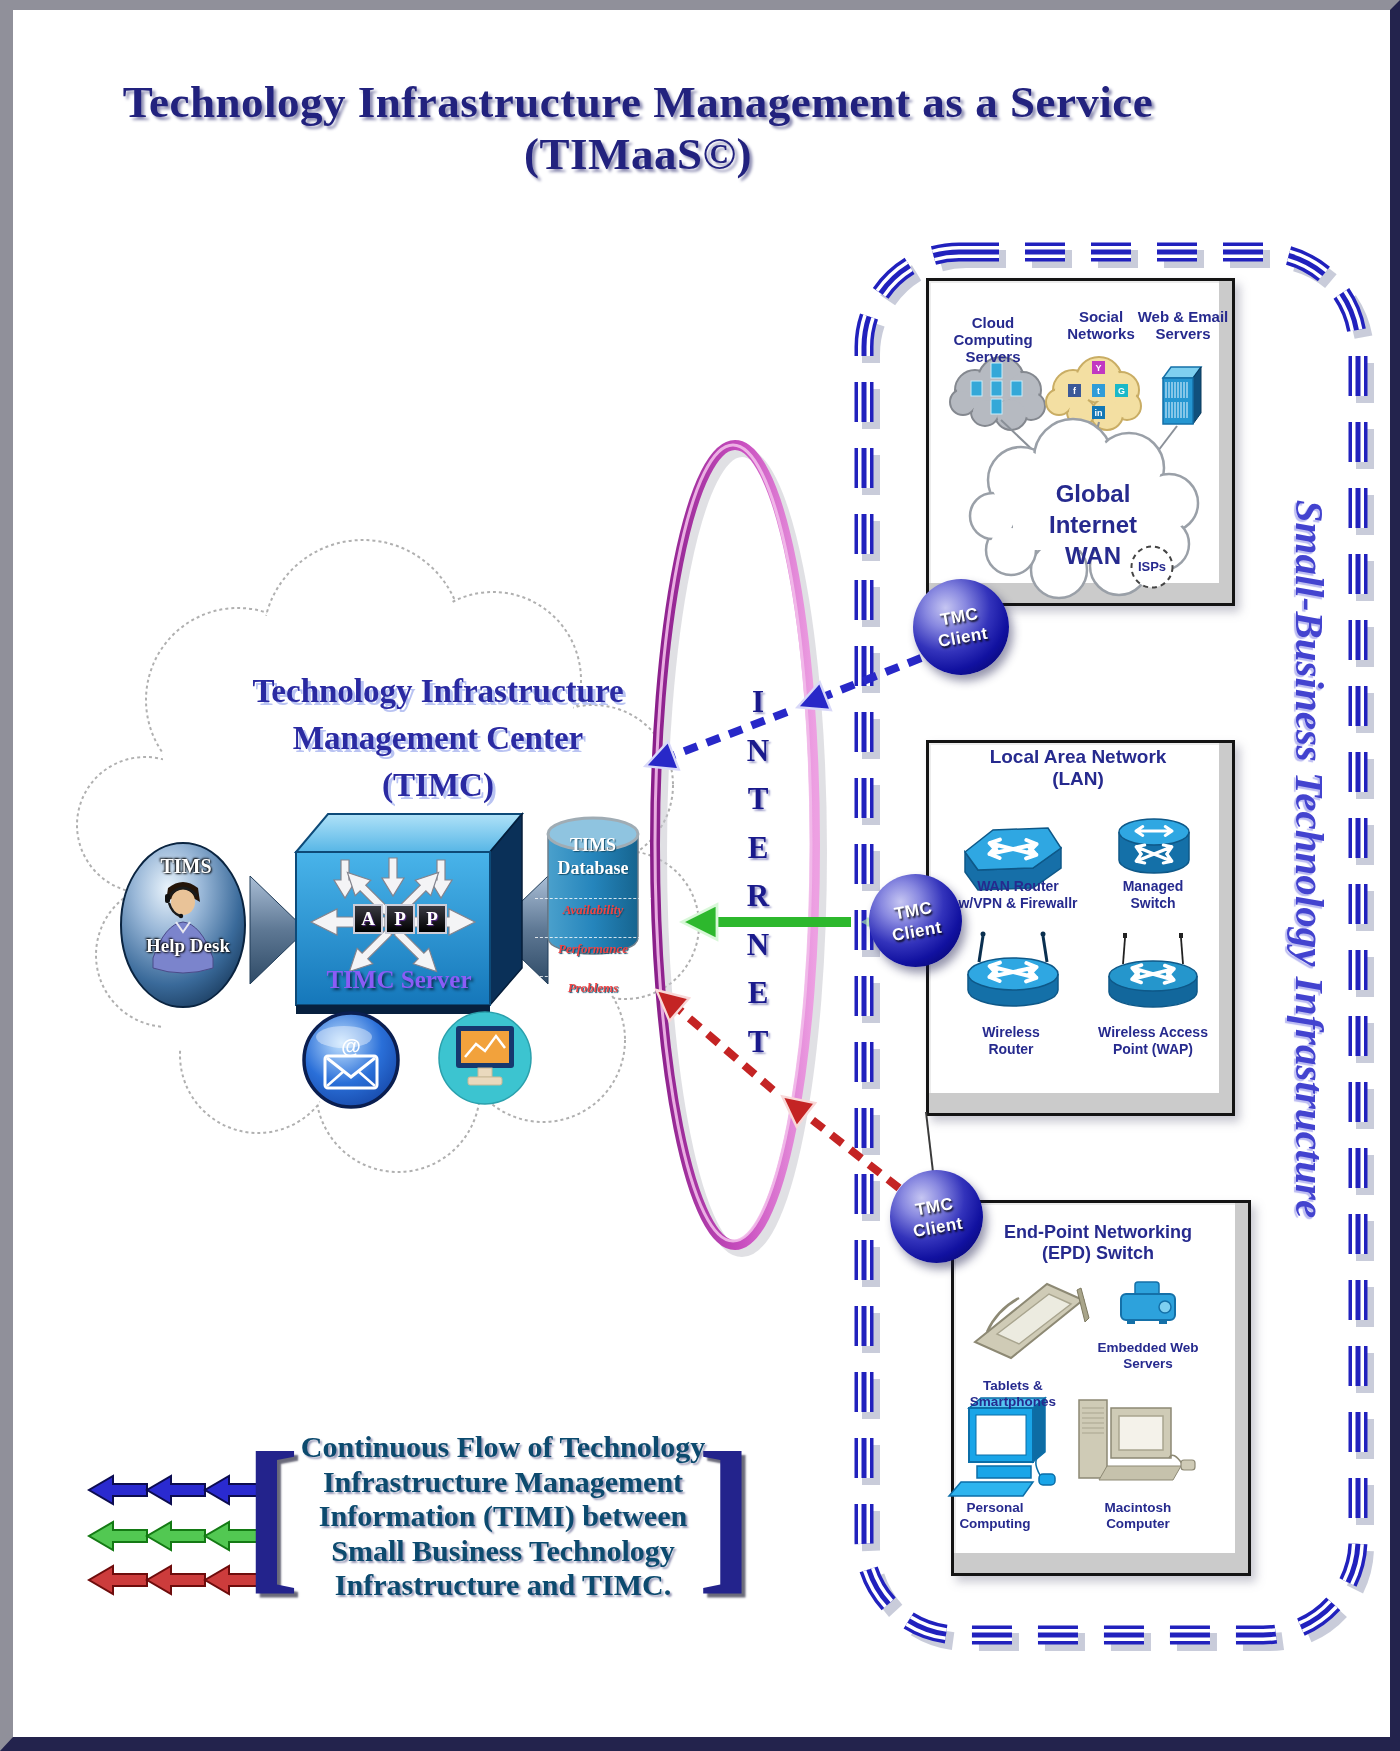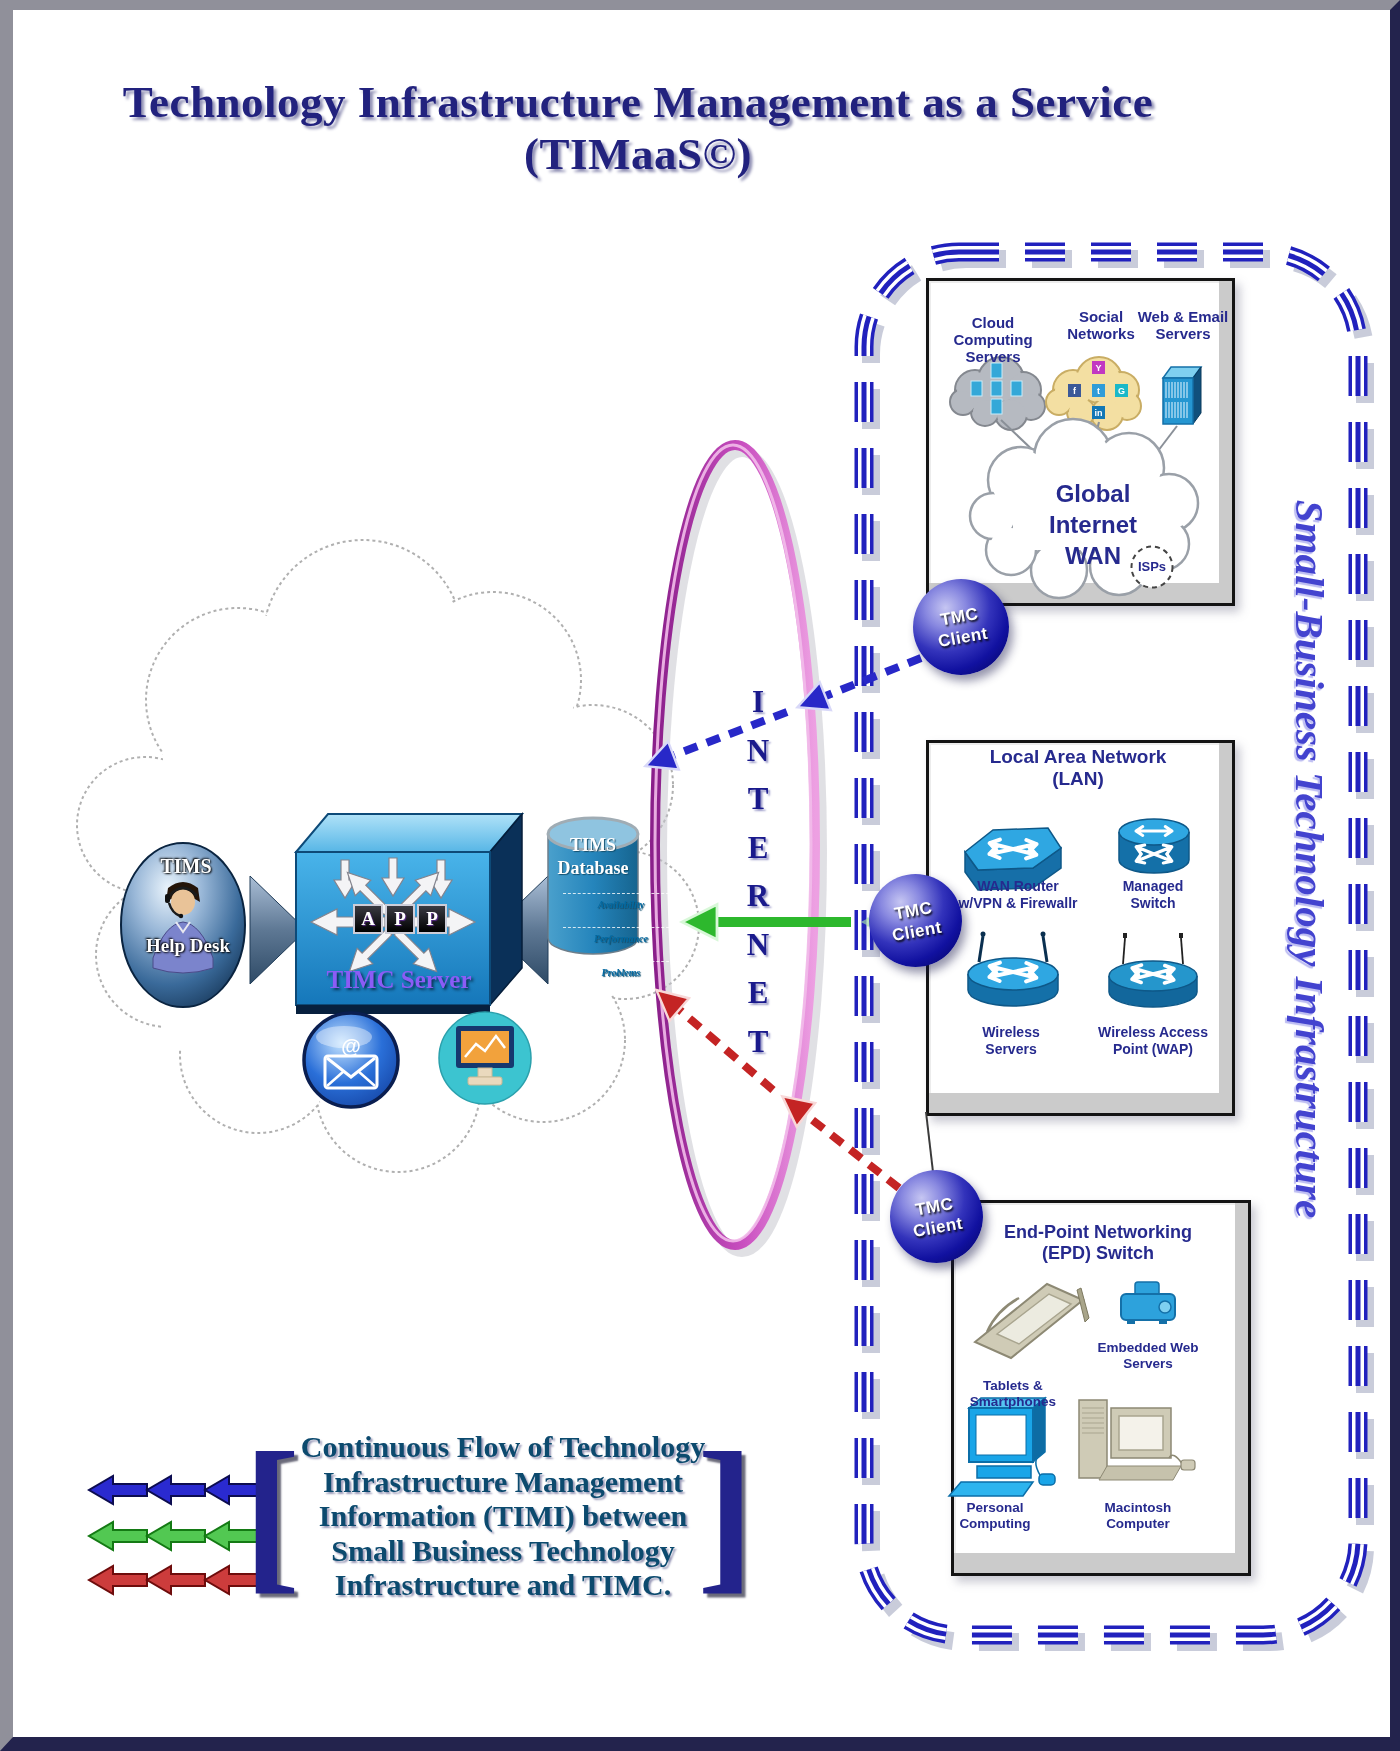--- a/index.html
+++ b/index.html
@@ -18,22 +18,22 @@
   .timc-title{left:170px;top:658px;width:510px;font-size:33px;line-height:47px;color:#2a2aa2;
               text-shadow:3px 3px 0 #b9c3f2;}
   .hd-top{left:128px;top:845px;width:90px;font-size:20px;color:#fff;text-shadow:1px 1px 2px #000,-1px -1px 2px #000;}
   .hd-bottom{left:112px;top:925px;width:126px;font-size:19px;color:#fff;text-shadow:1px 1px 2px #000,-1px -1px 2px #000;}
   .app-tile{position:absolute;width:30px;height:30px;background:linear-gradient(#3a3a42,#000);
             border:2px solid #cdcdd8;box-sizing:border-box;color:#fff;
             font-family:"Liberation Serif",serif;font-weight:bold;font-size:19px;
             display:flex;align-items:center;justify-content:center;text-shadow:1px 1px 1px #5a2a8a;}
   .server-label{left:298px;top:956px;width:176px;font-size:25px;color:#8b5cf6;text-shadow:2px 2px 3px #083050;}
   .db-name{left:526px;top:824px;width:108px;font-size:18px;line-height:23px;color:#fff;text-shadow:1px 1px 1px #14506e;}
-  .db-metrics{left:550px;top:872px;width:116px;color:#0369a1;font-family:"Liberation Serif",serif;
-              font-weight:bold;font-style:italic;font-size:10px;text-shadow:1px 1px 1px #14506e;}
+  .db-metrics{left:522px;top:872px;width:116px;color:#ef4444;font-family:"Liberation Serif",serif;
+              font-weight:bold;font-style:italic;font-size:13px;text-shadow:1px 1px 1px #14506e;}
   .db-metrics span{display:block;line-height:22px;border-top:1px dashed rgba(255,255,255,.8);}
   .internet-letters{left:715px;top:668px;width:60px;font-size:31px;line-height:48.5px;color:#1a1a8c;
                     text-shadow:2px 2px 2px #9a9ac8;}
   .side-label{left:888px;top:826px;width:820px;height:46px;font-size:41px;font-style:italic;
               color:#4343cf;text-shadow:2px 2px 1px #bcbcf2;transform:rotate(90deg);}
   .sphere{position:absolute;border-radius:50%;
           background:radial-gradient(circle at 34% 30%, #c6c6f2 0%, #8888e0 22%, #3333bb 48%, #1111a0 68%, #000055 100%);
           box-shadow:4px 6px 10px rgba(20,20,70,.45);display:flex;align-items:center;justify-content:center;}
   .sphere .lbl{color:#fff;font-weight:bold;font-size:17px;line-height:21px;white-space:pre-line;text-align:center;
                transform:rotate(-10deg);text-shadow:1px 2px 2px rgba(0,0,0,.85);letter-spacing:.5px;}
@@ -423,20 +423,23 @@
     <g fill="#cc3c3c" stroke="#6e0c0c" stroke-width="2">
       <use href="#legarrow" transform="translate(76,1554)"></use>
           <use href="#legarrow" transform="translate(134,1554)"></use>
           <use href="#legarrow" transform="translate(192,1554)"></use>
     </g>
   </g>
 </svg>
 
 <div class="t serif page-title">Technology Infrastructure Management as a Service (TIMaaS©)</div>
 
+<div class="t serif timc-title">Technology Infrastructure
+Management Center
+(TIMC)</div>
 <div class="t serif hd-top">TIMS</div>
 <div class="t serif hd-bottom">Help Desk</div>
 
 <div class="app-tile" style="left:340px;top:894px;">A</div>
 <div class="app-tile" style="left:372px;top:894px;">P</div>
 <div class="app-tile" style="left:404px;top:894px;">P</div>
 <div class="t serif server-label">TIMC Server</div>
 
 <div class="t serif db-name">TIMS
 Database</div>
@@ -467,21 +470,21 @@
 WAN</div>
 <div class="t sans" style="left:1117px;top:549px;width:44px;font-size:13px;">ISPs</div>
 
 <div class="t sans box-title" style="left:955px;top:736px;width:220px;">Local Area Network
 (LAN)</div>
 <div class="t sans lbl-14" style="left:935px;top:868px;width:140px;">WAN Router
 w/VPN &amp; Firewallr</div>
 <div class="t sans lbl-14" style="left:1090px;top:868px;width:100px;">Managed
 Switch</div>
 <div class="t sans lbl-14" style="left:948px;top:1014px;width:100px;">Wireless
-Servers</div>
+Router</div>
 <div class="t sans lbl-14" style="left:1078px;top:1014px;width:124px;">Wireless Access
 Point (WAP)</div>
 
 <div class="t sans" style="left:975px;top:1212px;width:220px;font-size:18px;line-height:21px;">End-Point Networking
 (EPD) Switch</div>
 <div class="t sans lbl-13" style="left:940px;top:1336px;width:120px;margin-top:32px;">Tablets &amp;
 Smartphones</div>
 <div class="t sans lbl-13" style="left:1075px;top:1330px;width:120px;">Embedded Web
 Servers</div>
 <div class="t sans lbl-13" style="left:932px;top:1490px;width:100px;">Personal

